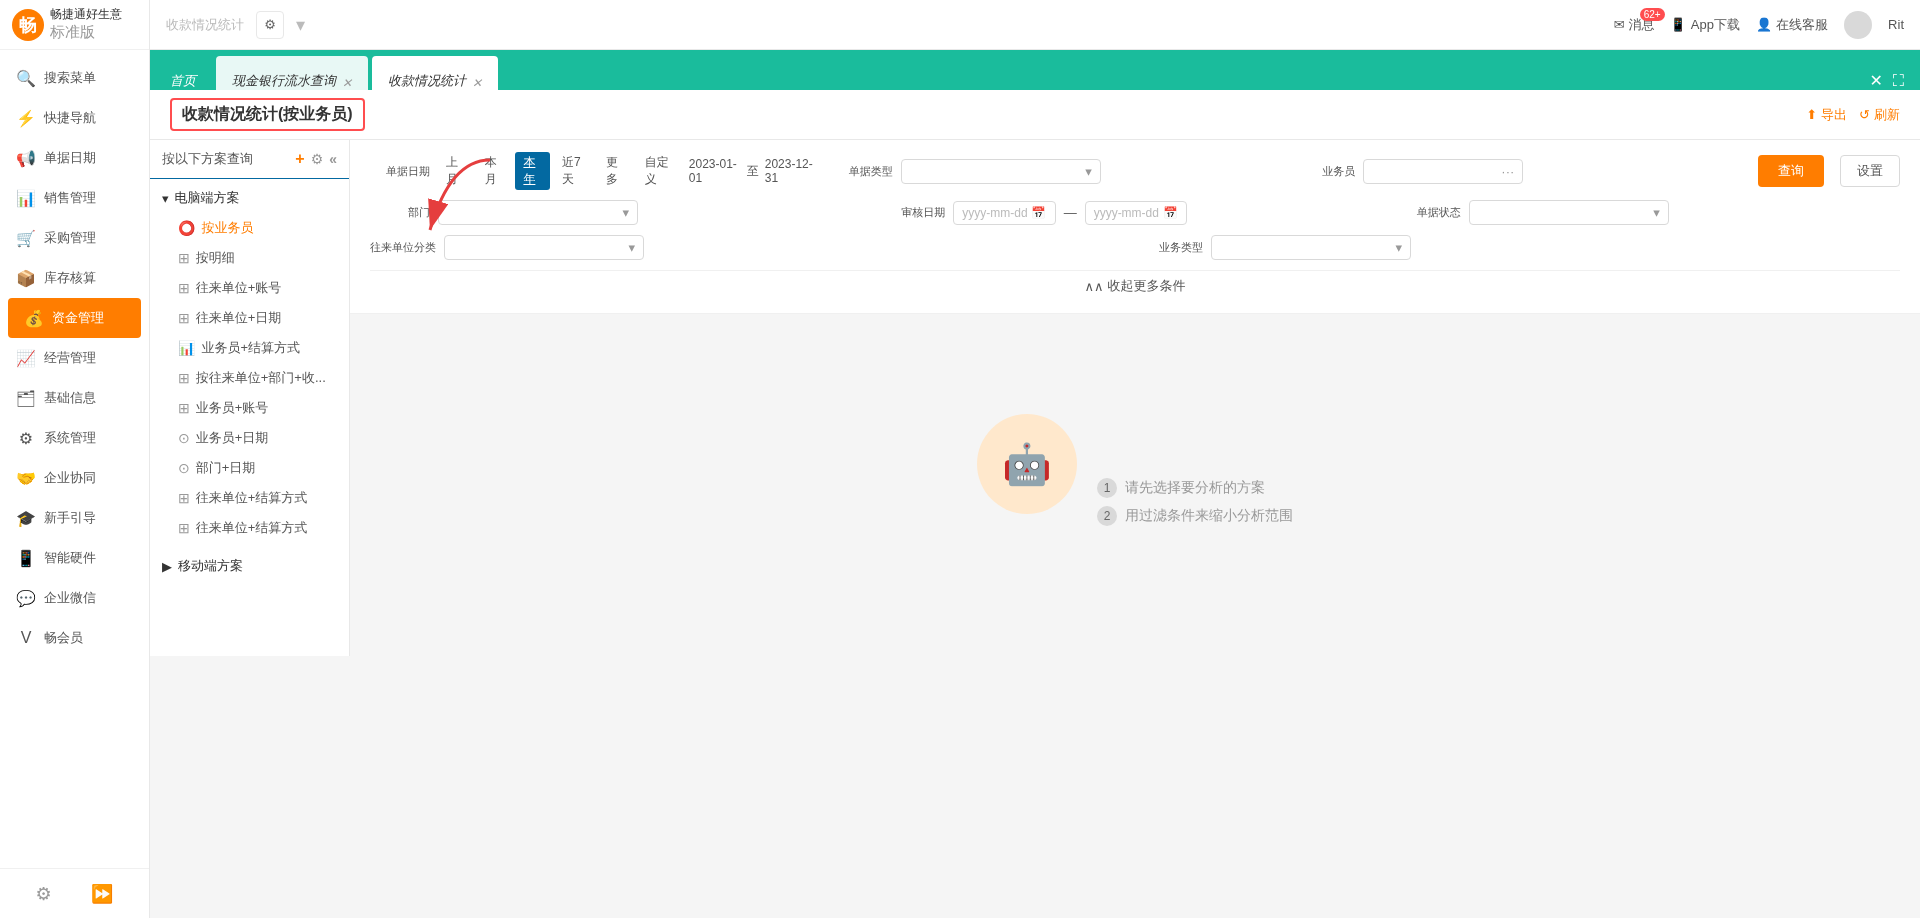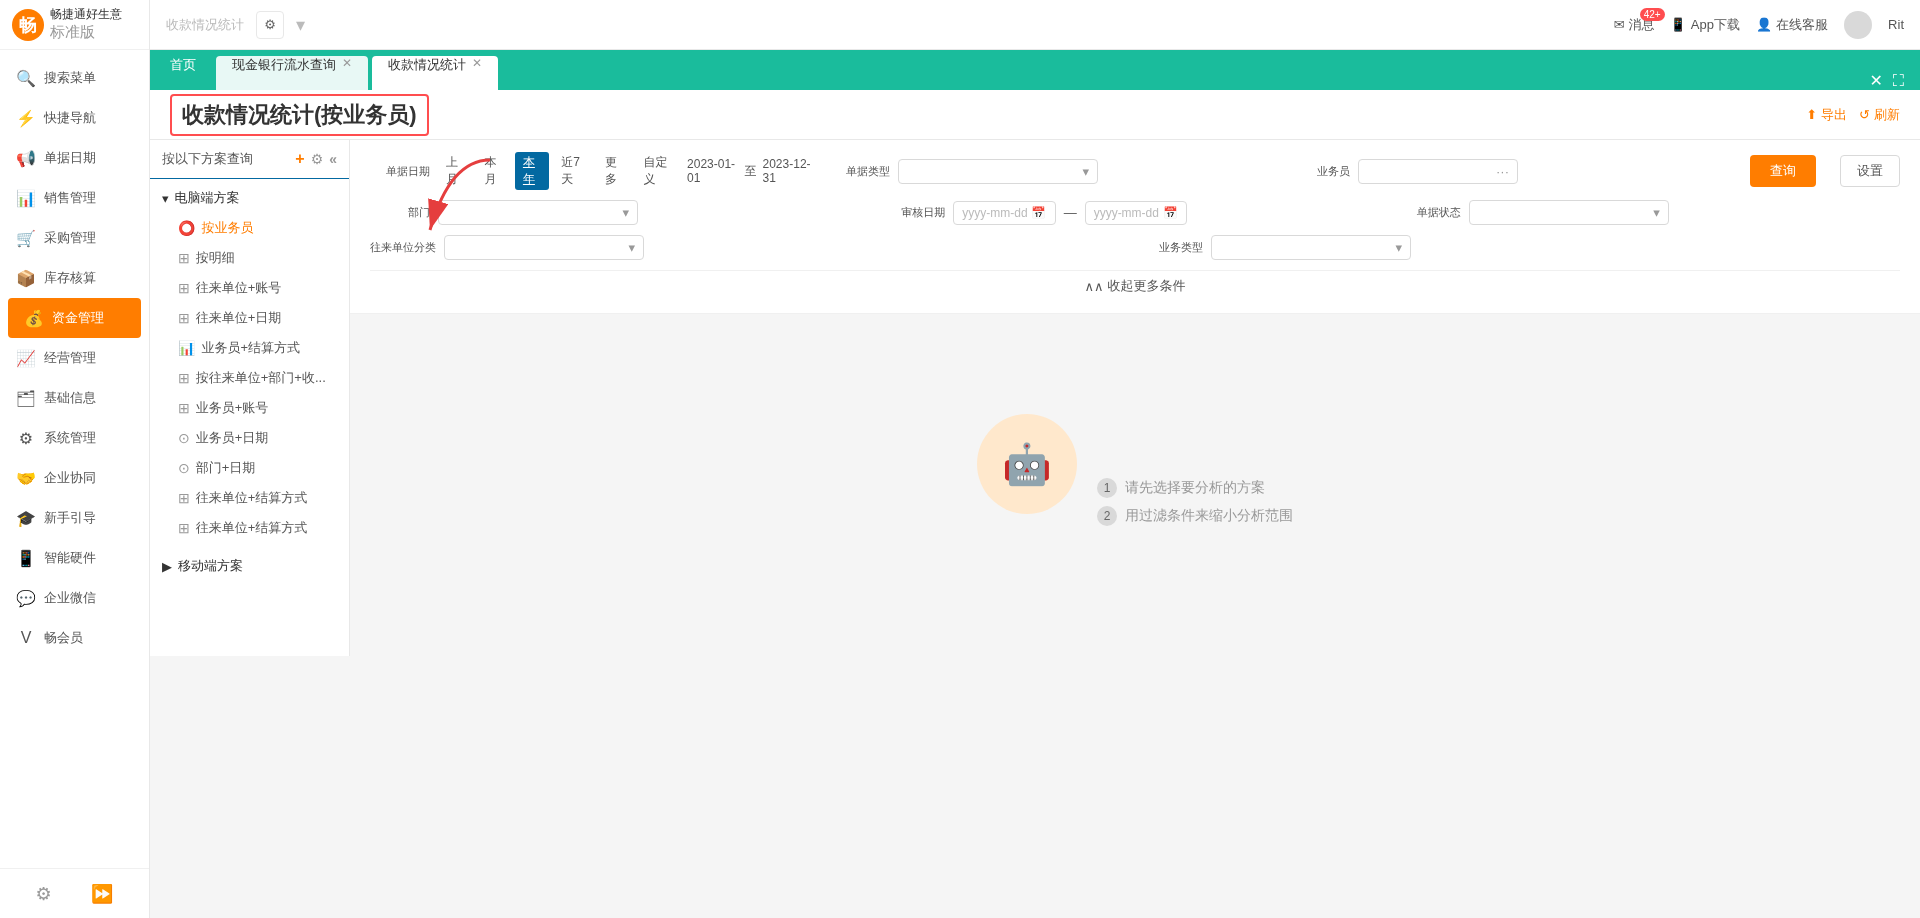--- a/index.html
+++ b/index.html
@@ -60,40 +60,40 @@
       background: #ff4d4f; color: #fff; border-radius: 10px;
       font-size: 10px; padding: 1px 4px; min-width: 18px; text-align: center;
     }
     .user-avatar { width: 28px; height: 28px; background: #d9d9d9; border-radius: 50%; }
 
     
     .tab-bar {
       height: 40px; background: #1abc9c; display: flex; align-items: flex-end; padding: 0 0 0 0;
     }
     .tab-item {
-      height: 34px; padding: 0 16px; display: flex; align-items: flex-start; gap: 6px;
-      font-size: 13px; cursor: pointer; border-radius: 4px 4px 0 0; margin-left: 4px;
+      height: 34px; padding: 0 16px; display: flex; align-items: flex-end; gap: 6px;
+      font-size: 13px; cursor: pointer; border-radius: 4px 4px 0 0; margin-left: 4px; font-style: italic;
     }
     .tab-item.home { background: transparent; color: #fff; }
     .tab-item.inactive { background: #e8f8f5; color: #333; }
     .tab-item.active { background: #fff; color: #333; }
     .tab-close { font-size: 12px; color: #999; cursor: pointer; }
     .tab-bar-right { margin-left: auto; display: flex; align-items: center; padding-right: 16px; gap: 10px; }
     .tab-bar-icon { color: #fff; font-size: 16px; cursor: pointer; }
 
     
     .page-content { flex: 1; overflow: hidden; display: flex; flex-direction: column; background: #fff; }
 
     
     .page-header {
       height: 50px; background: #fff; border-bottom: 1px solid #e8e8e8;
       display: flex; align-items: center; justify-content: space-between; padding: 0 20px;
     }
     .page-title {
-      font-size: 22px; font-weight: bold; color: #333;
+      font-size: 16px; font-weight: bold; color: #333;
       border: 2px solid #ff4d4f; padding: 4px 10px; border-radius: 4px;
     }
     .page-header-actions { display: flex; align-items: center; gap: 12px; }
     .action-btn {
       display: flex; align-items: center; gap: 4px; color: #ff7d00; cursor: pointer; font-size: 13px;
     }
 
     
     .search-panel { background: #fff; padding: 12px 20px; border-bottom: 1px solid #f0f0f0; }
     .search-row { display: flex; align-items: center; gap: 16px; margin-bottom: 10px; flex-wrap: wrap; }
@@ -110,21 +110,21 @@
       border: 1px solid #d9d9d9; border-radius: 4px; padding: 4px 8px;
       display: flex; align-items: center; justify-content: space-between;
       min-width: 200px; cursor: pointer; background: #fff; font-size: 13px; color: #555;
     }
     .select-field .caret { color: #999; margin-left: 8px; }
     .date-input {
       border: 1px solid #d9d9d9; border-radius: 4px; padding: 4px 8px;
       font-size: 12px; color: #bbb; display: flex; align-items: center; gap: 4px;
     }
     .date-sep { color: #555; }
-    .search-actions { display: flex; gap: 24px; }
+    .search-actions { display: flex; gap: 16px; }
     .btn-query {
       background: #ff7d00; color: #fff; border: none; padding: 6px 20px;
       border-radius: 4px; cursor: pointer; font-size: 13px;
     }
     .btn-settings {
       background: #fff; color: #555; border: 1px solid #d9d9d9; padding: 6px 16px;
       border-radius: 4px; cursor: pointer; font-size: 13px;
     }
     .collapse-btn {
       display: flex; align-items: center; justify-content: center; gap: 4px;
@@ -257,21 +257,21 @@
       </div>
       <div class="topbar-settings-btn">
         <span>⚙</span>
       </div>
       <div style="display:flex;align-items:center;gap:4px;color:#bbb;font-size:18px;">▾</div>
     </div>
     <div class="topbar-right">
       <div class="msg-badge">
         <span>✉</span>
         <span>消息</span>
-        <span class="badge-num">42+</span>
+        <span class="badge-num">62+</span>
       </div>
       <div style="display:flex;align-items:center;gap:4px;">
         <span>📱</span>
         <span>App下载</span>
       </div>
       <div style="display:flex;align-items:center;gap:4px;">
         <span>👤</span>
         <span>在线客服</span>
       </div>
       <div class="user-avatar"></div>

